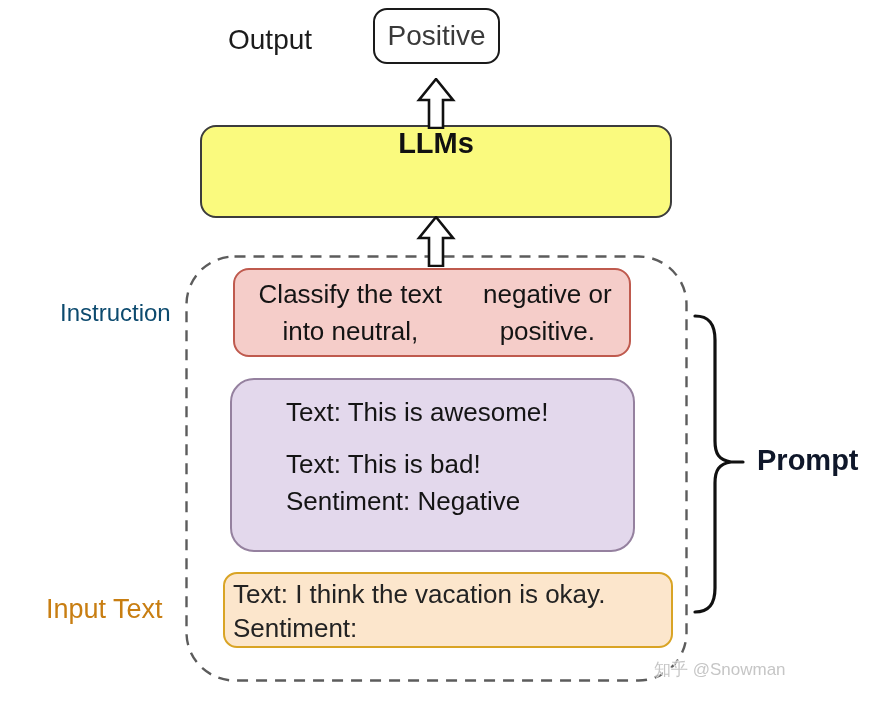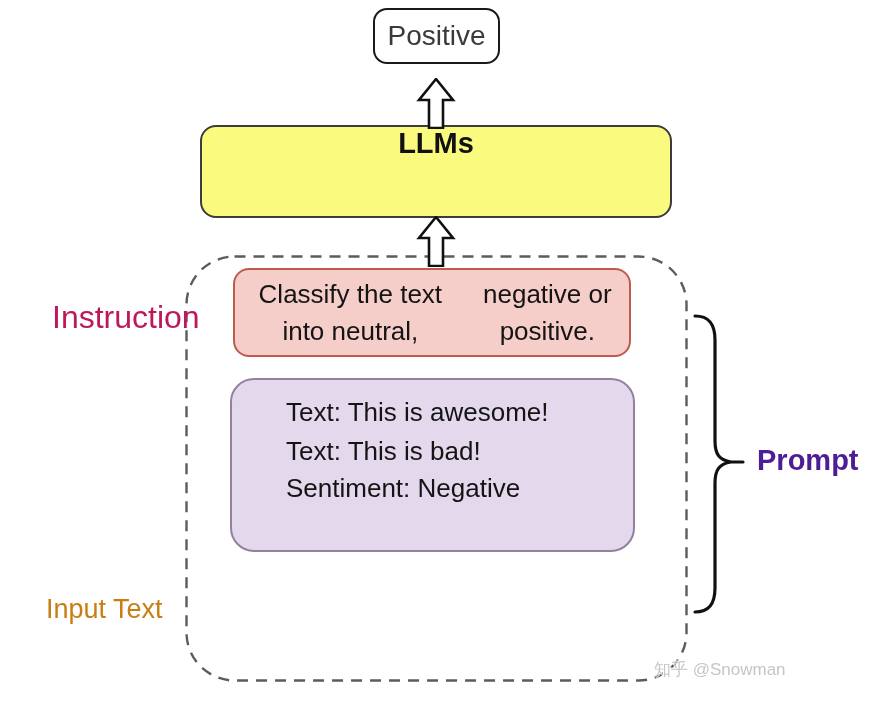--- a/index.html
+++ b/index.html
@@ -50,56 +50,57 @@
   }
   .context-box{
     left:230px;top:378px;width:405px;height:174px;
     background:#e3d8ec;
     border:2px solid #95819f;
     border-radius:24px;
     font-size:26px;line-height:37px;color:#141414;
     box-sizing:border-box;
     padding:14px 16px 0 54px;
   }
-  .context-box .line-gap{margin-top:2px;}
+  .context-box .line-gap{margin-top:15px;}
   .input-box{
     left:223px;top:572px;width:450px;height:76px;
     background:#fce6cc;
     border:2.5px solid #d9a425;
     border-radius:14px;
     font-size:26px;line-height:34px;color:#232323;
     box-sizing:border-box;
     padding:3px 0 0 8px;
   }
 
   
-  .instruction-label{left:52px;top:299px;font-size:32px;color:#be185d;}
+  .instruction-label{left:60px;top:299px;font-size:24px;color:#0c4a6e;}
   .context-label{left:60px;top:450px;font-size:27px;color:#bf17c3;}
   .input-label{left:46px;top:594px;font-size:27px;color:#c87e12;text-align:center;}
 
   
-  .prompt-label{left:757px;top:444px;font-size:29px;font-weight:bold;color:#4c1d95;}
+  .prompt-label{left:757px;top:444px;font-size:29px;font-weight:bold;color:#0f172a;}
 
   
   .watermark{
     left:646px;top:658px;
     font-size:17px;
     color:#c6c6c6;
     text-shadow:-1px -1px 0 #ffffff, 1px 1px 1px #ffffff;
     white-space:nowrap;
     margin-left:8px;
   }
 
   svg{display:block;}
 </style>
 </head>
 <body>
 
 <div class="canvas">
 
+  <div class="abs output-label">Output</div>
   <div class="abs positive-box">
     <span>Positive</span>
   </div>
 
   <div class="abs llms-box">
     <span>LLMs</span>
   </div>
 
   <svg class="abs" style="left:416px;top:78px;" width="40" height="51" viewBox="0 0 40 51">
     <polygon points="20,1 3,22 13,22 13,50 27,50 27,22 37,22" fill="#ffffff" stroke="#111111" stroke-width="2.6" stroke-linejoin="miter"></polygon>
@@ -117,20 +118,24 @@
     <div>Classify the text into neutral,</div>
     <div>negative or positive.</div>
   </div>
 
   <div class="abs context-box">
     <div>Text: This is awesome!</div>
     <div class="line-gap">Text: This is bad!</div>
     <div>Sentiment: Negative</div>
   </div>
 
+  <div class="abs input-box">
+    <div>Text: I think the vacation is okay.</div>
+    <div>Sentiment:</div>
+  </div>
 
   <div class="abs instruction-label">Instruction</div>
   <div class="abs input-label">Input Text</div>
 
   <svg class="abs" style="left:690px;top:313px;" width="56" height="302" viewBox="0 0 56 302">
     <path d="M 5 3 C 19 3 25 11 25 27 L 25 128 C 25 141 29 147 41 149 L 53 149 M 41 149 C 29 151 25 157 25 170 L 25 275 C 25 291 19 299 5 299" fill="none" stroke="#111111" stroke-width="3.2" stroke-linecap="round"></path>
   </svg>
   <div class="abs prompt-label">Prompt</div>
 
   <div class="abs watermark">知乎 @Snowman</div>

